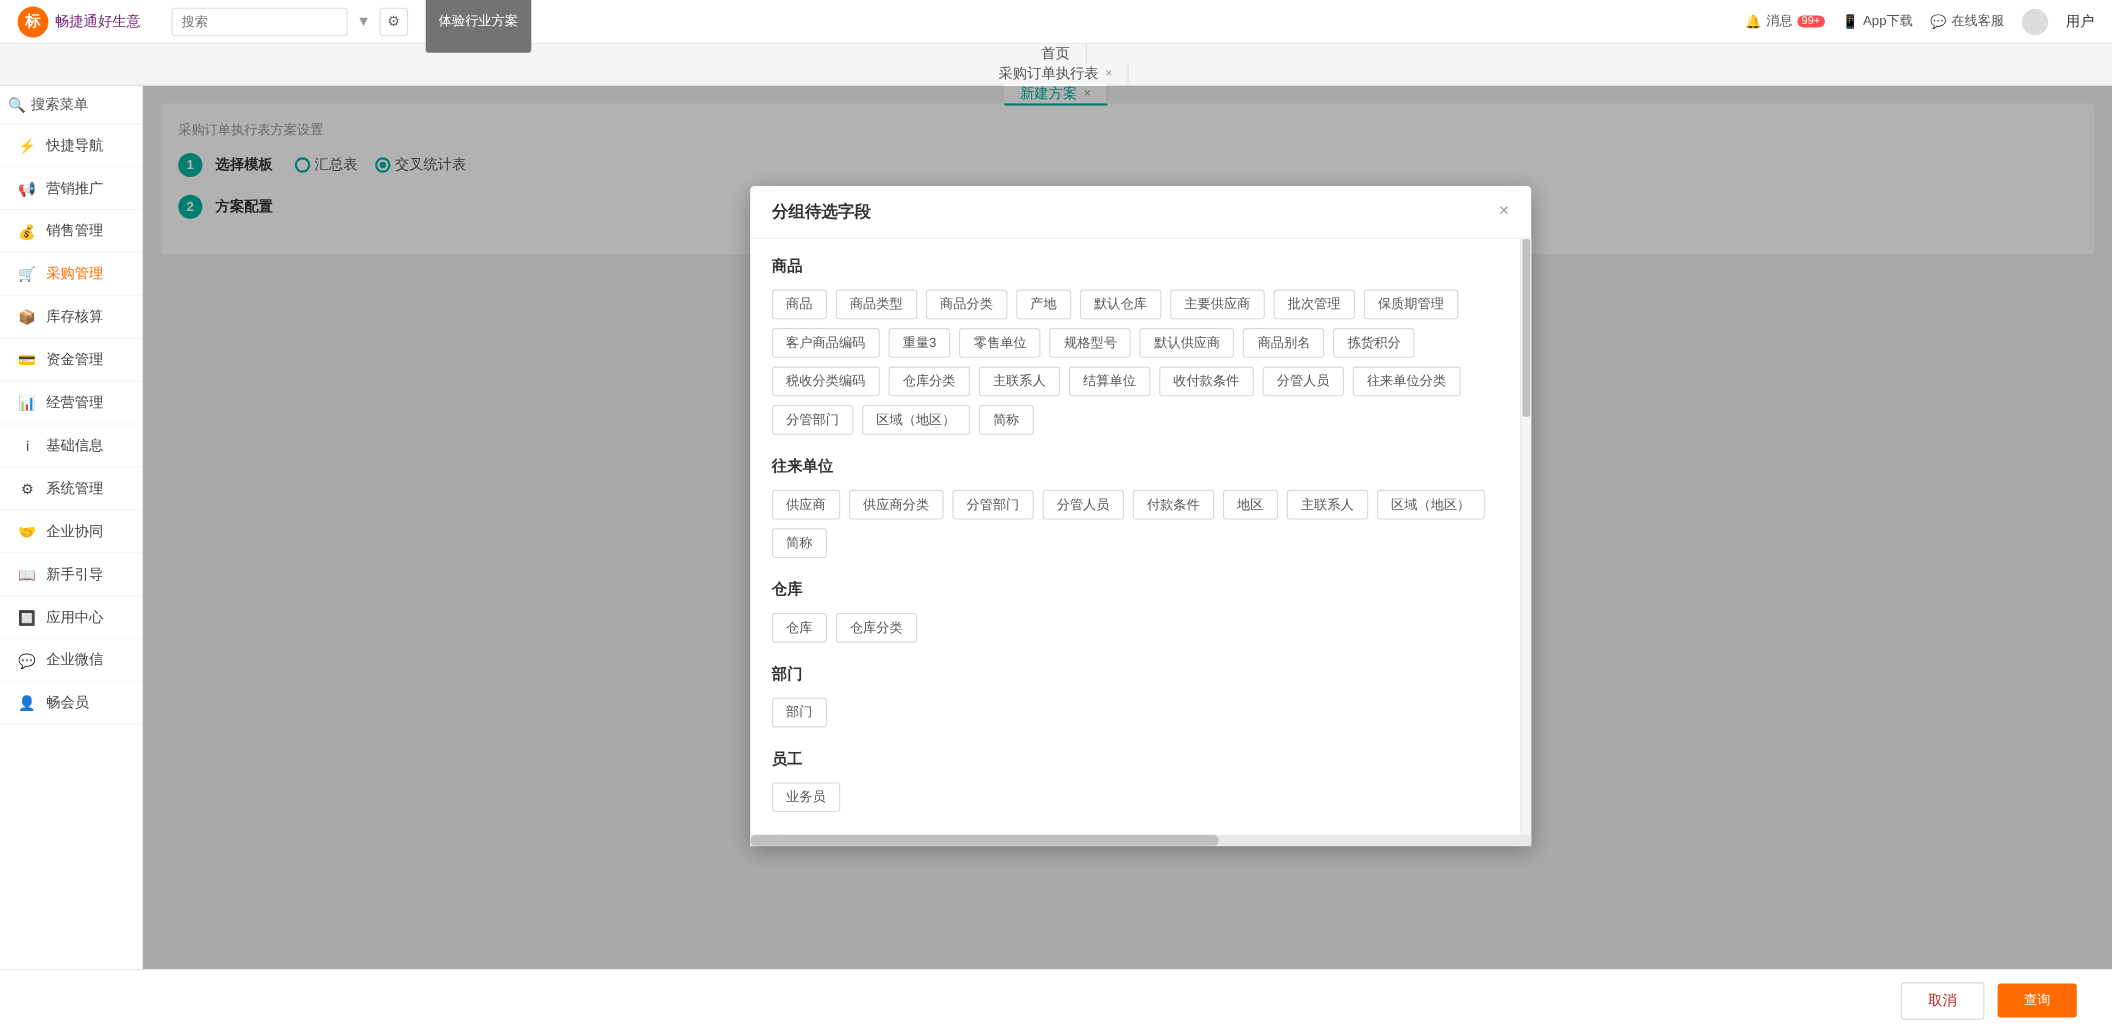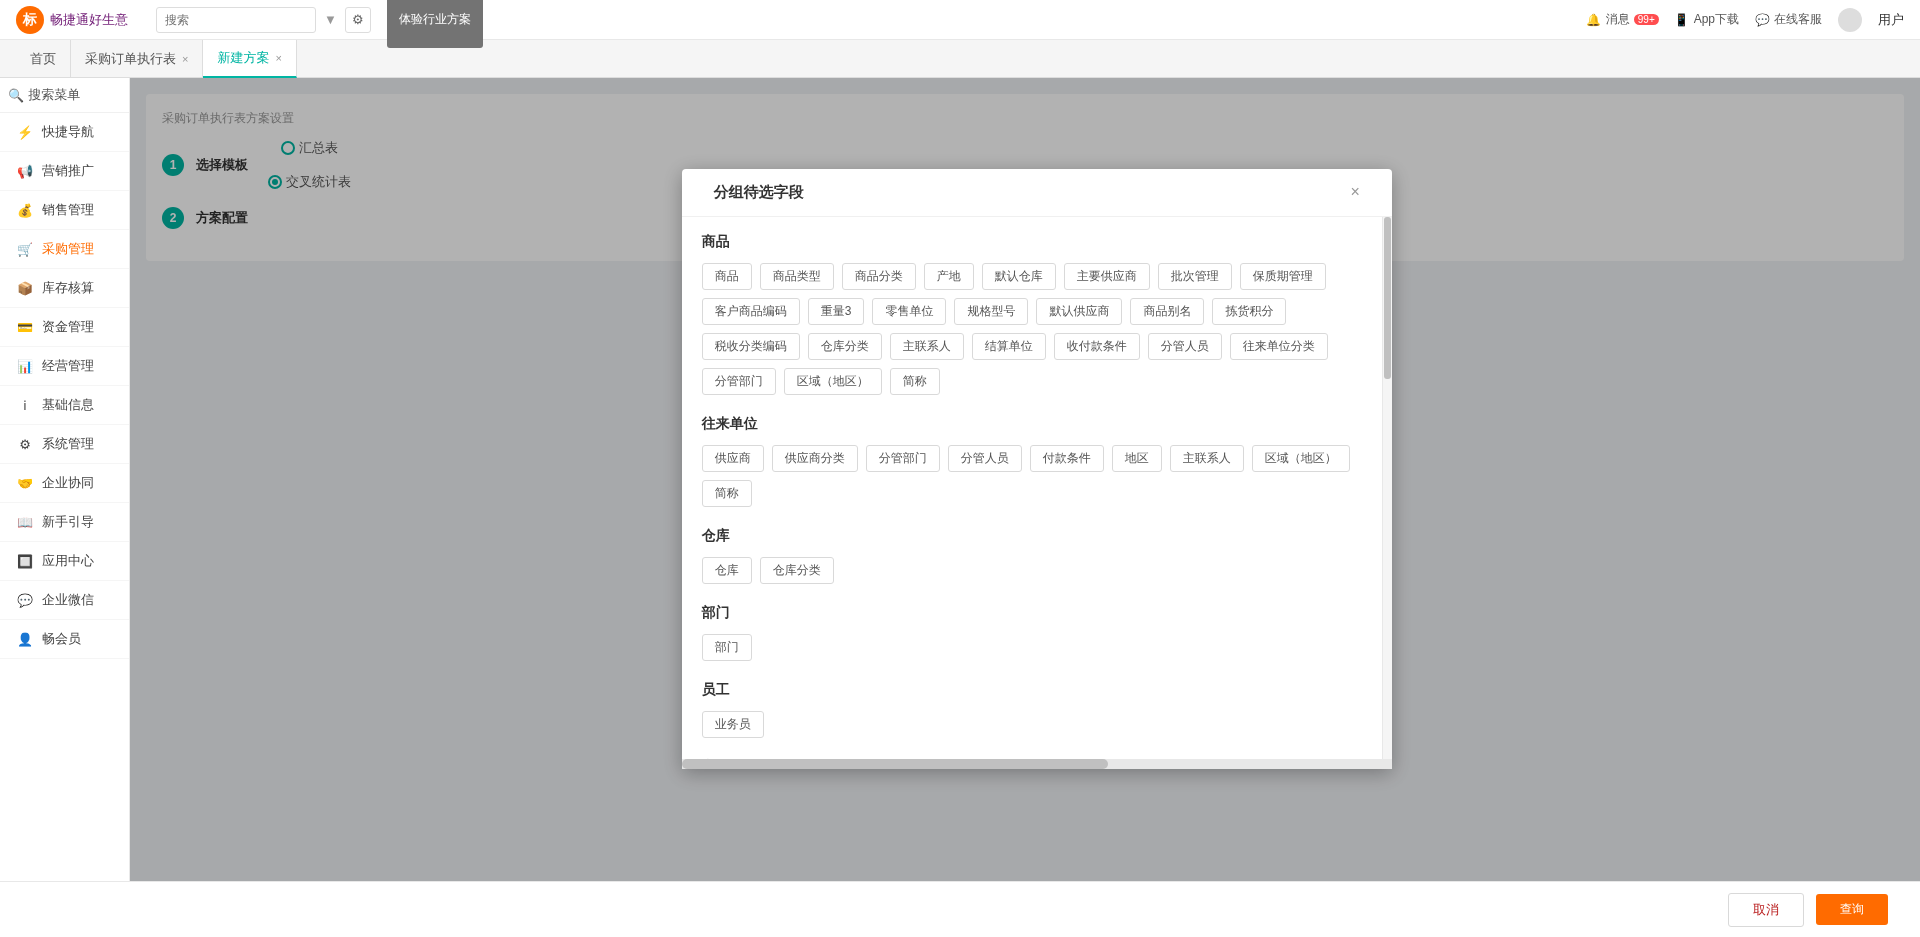--- a/index.html
+++ b/index.html
@@ -55,20 +55,21 @@
       height: 38px;
       background: #f5f5f5;
       display: flex;
       align-items: center;
       padding: 0 16px;
       position: fixed;
       top: 40px; left: 0; right: 0;
       z-index: 99;
       border-bottom: 1px solid #ddd;
       gap: 0;
+      flex-direction: column;
     }
     .tab-item {
       height: 38px;
       display: flex; align-items: center; padding: 0 14px;
       cursor: pointer; font-size: 13px; color: #555;
       border-right: 1px solid #ddd;
       gap: 6px;
     }
     .tab-item.active {
       background: #fff; color: #00b5a3; border-bottom: 2px solid #00b5a3;
@@ -128,21 +129,21 @@
       max-height: 600px;
       background: #fff;
       border-radius: 4px;
       box-shadow: 0 4px 20px rgba(0,0,0,0.3);
       z-index: 201;
       display: flex;
       flex-direction: column;
     }
     .modal-header {
       display: flex; align-items: flex-start; justify-content: space-between;
-      padding: 14px 32px;
+      padding: 14px 20px;
       border-bottom: 1px solid #f0f0f0;
       flex-shrink: 0;
     }
     .modal-title { font-size: 15px; font-weight: 600; color: #333; }
     .modal-close { cursor: pointer; color: #999; font-size: 16px; }
     .modal-body {
       overflow-y: auto;
       padding: 16px 20px;
       flex: 1;
     }
@@ -227,21 +228,21 @@
       margin-bottom: 12px;
     }
     .page-breadcrumb { font-size: 12px; color: #999; margin-bottom: 12px; }
     .step-row { display: flex; align-items: center; gap: 12px; margin-bottom: 16px; }
     .step-num {
       width: 22px; height: 22px; border-radius: 50%;
       background: #00b5a3; color: white; display: flex; align-items: center; justify-content: center;
       font-size: 12px; font-weight: bold; flex-shrink: 0;
     }
     .step-label { font-size: 13px; font-weight: 600; }
-    .template-options { display: flex; gap: 16px; align-items: center; margin-left: 8px; flex-direction: column; }
+    .template-options { display: flex; gap: 16px; align-items: center; margin-left: 8px; }
     .radio-item { display: flex; align-items: center; gap: 4px; cursor: pointer; font-size: 13px; color: #555; }
     .radio-dot { width: 14px; height: 14px; border-radius: 50%; border: 2px solid #00b5a3; background: white; position: relative; }
     .radio-dot.checked::after {
       content: '';
       position: absolute;
       top: 2px; left: 2px;
       width: 6px; height: 6px;
       border-radius: 50%;
       background: #00b5a3;
     }

